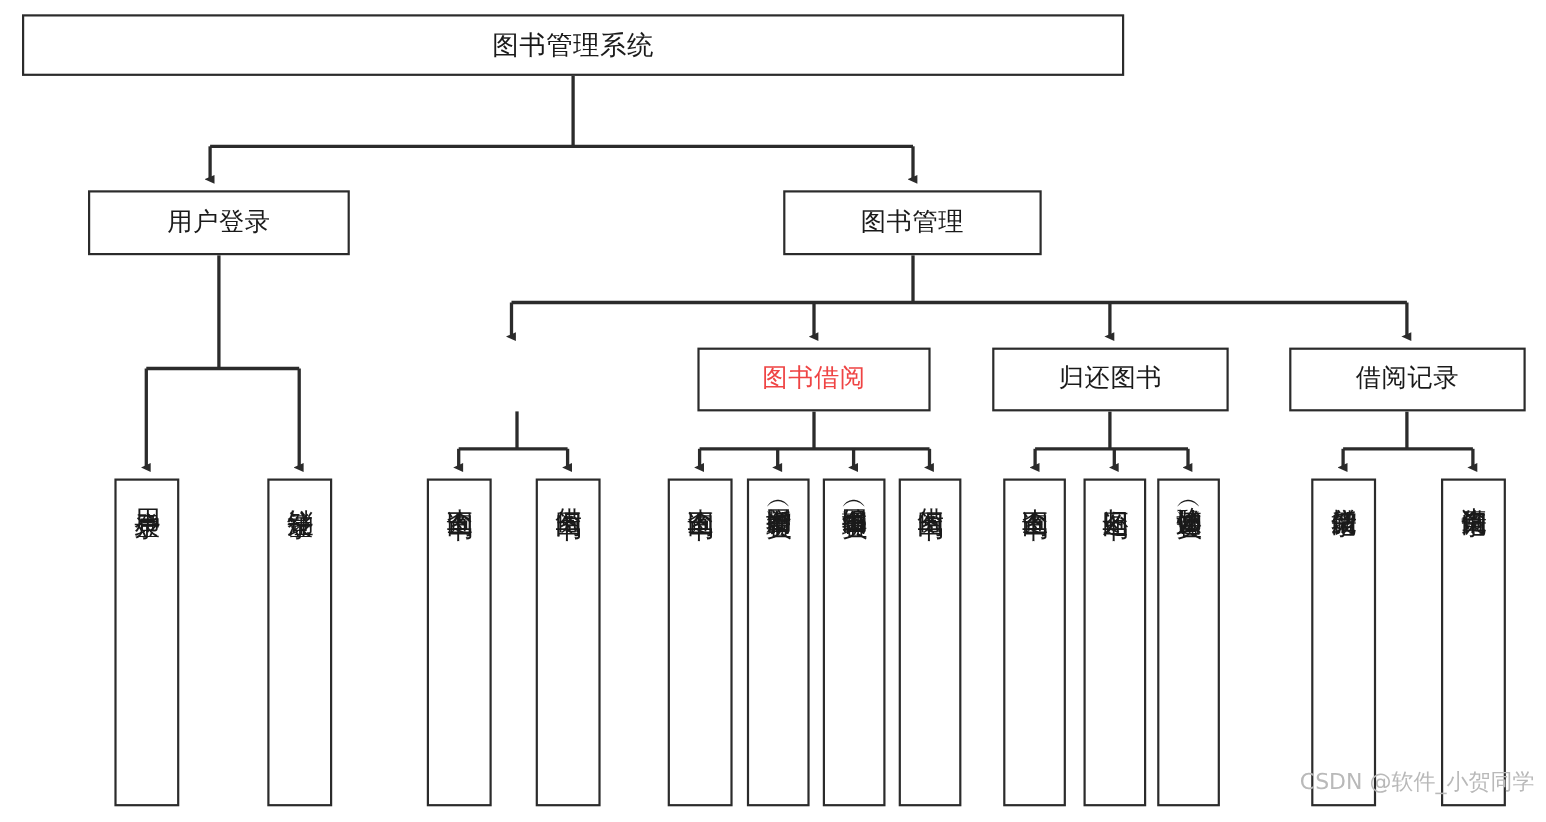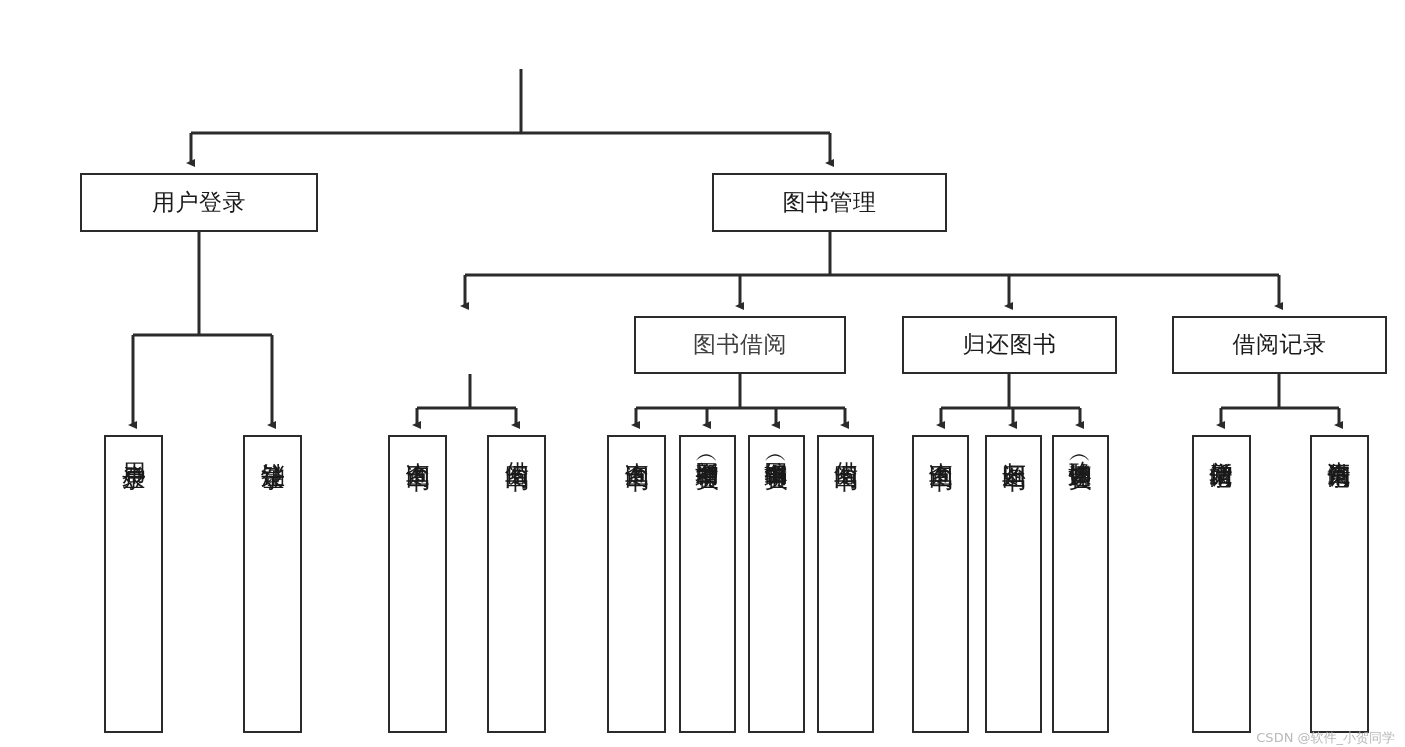--- a/index.html
+++ b/index.html
@@ -65,22 +65,22 @@
     letter-spacing: 2px;
     white-space: nowrap;
   }
   .node.v.long .node-label {
     font-size: 23px;
     letter-spacing: 1px;
   }
   #watermark {
     position: absolute;
     right: 10px;
-    bottom: 0;
-    font-size: 13px;
+    bottom: 23px;
+    font-size: 20px;
     color: #b9b9b9;
     z-index: 5;
     white-space: nowrap;
     font-family: "DejaVu Sans", "Liberation Sans", sans-serif;
   }
 </style>
 </head>
 <body>
 
 <div id="diagram-canvas" style="background: rgb(255, 255, 255);">
@@ -142,29 +142,32 @@
     </g>
 
     <g stroke="#2b2b2b" stroke-width="3" fill="none">
       <path d="M1279,374 L1279,408"></path>
       <path d="M1221,408 L1339,408"></path>
       <path d="M1221,408 L1221,425" marker-end="url(#arrow)"></path>
       <path d="M1339,408 L1339,425" marker-end="url(#arrow)"></path>
     </g>
   </svg>
 
+  <div class="node h root" style="left: 20px; top: 13px; width: 1002px; height: 56px; background: rgb(255, 255, 255); border-color: rgb(43, 43, 43); color: rgb(26, 26, 26);">
+    <span class="node-label">图书管理系统</span>
+  </div>
 
   <div class="node h" style="left: 80px; top: 173px; width: 238px; height: 59px; background: rgb(255, 255, 255); border-color: rgb(43, 43, 43); color: rgb(26, 26, 26);">
     <span class="node-label">用户登录</span>
   </div>
   <div class="node h" style="left: 712px; top: 173px; width: 235px; height: 59px; background: rgb(255, 255, 255); border-color: rgb(43, 43, 43); color: rgb(26, 26, 26);">
     <span class="node-label">图书管理</span>
   </div>
 
-  <div class="node h" style="left: 634px; top: 316px; width: 212px; height: 58px; background: rgb(255, 255, 255); border-color: rgb(43, 43, 43); color: #404040;">
+  <div class="node h" style="left: 634px; top: 316px; width: 212px; height: 58px; background: rgb(255, 255, 255); border-color: rgb(43, 43, 43); color: #ef4444;">
     <span class="node-label">图书借阅</span>
   </div>
   <div class="node h" style="left: 902px; top: 316px; width: 215px; height: 58px; background: rgb(255, 255, 255); border-color: rgb(43, 43, 43); color: rgb(26, 26, 26);">
     <span class="node-label">归还图书</span>
   </div>
   <div class="node h" style="left: 1172px; top: 316px; width: 215px; height: 58px; background: rgb(255, 255, 255); border-color: rgb(43, 43, 43); color: rgb(26, 26, 26);">
     <span class="node-label">借阅记录</span>
   </div>
 
   <div id="leaf-container">

